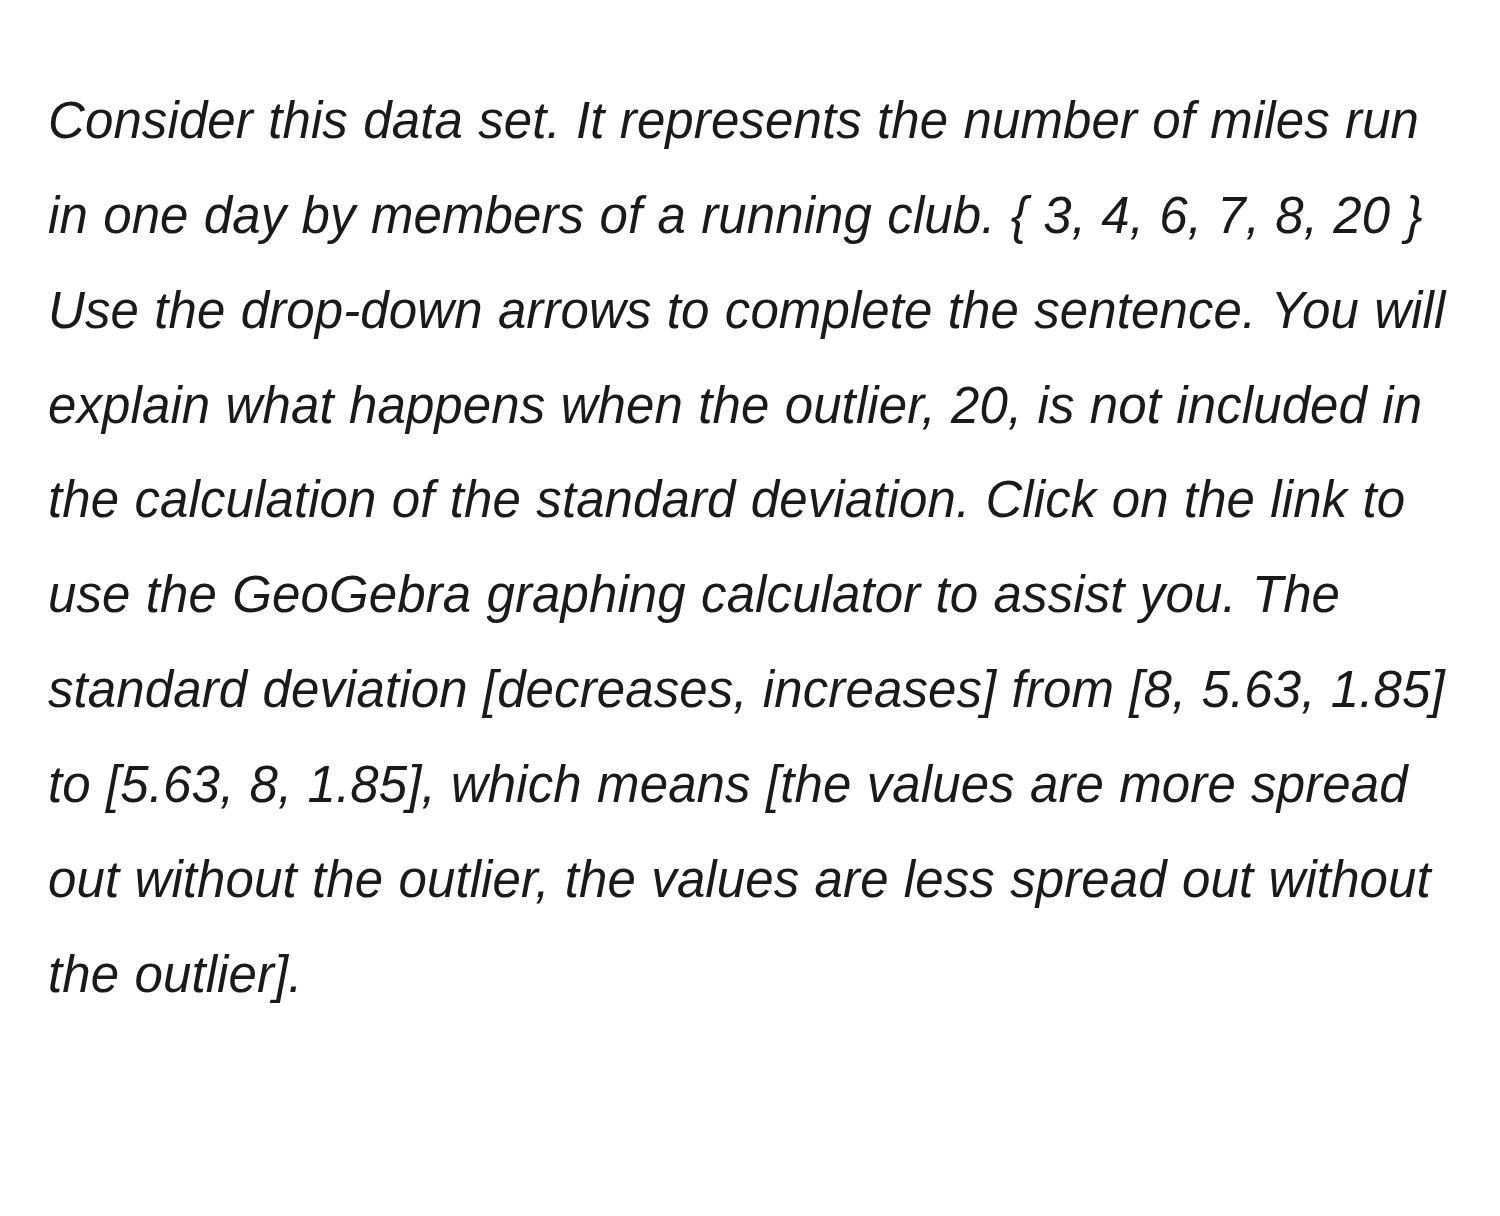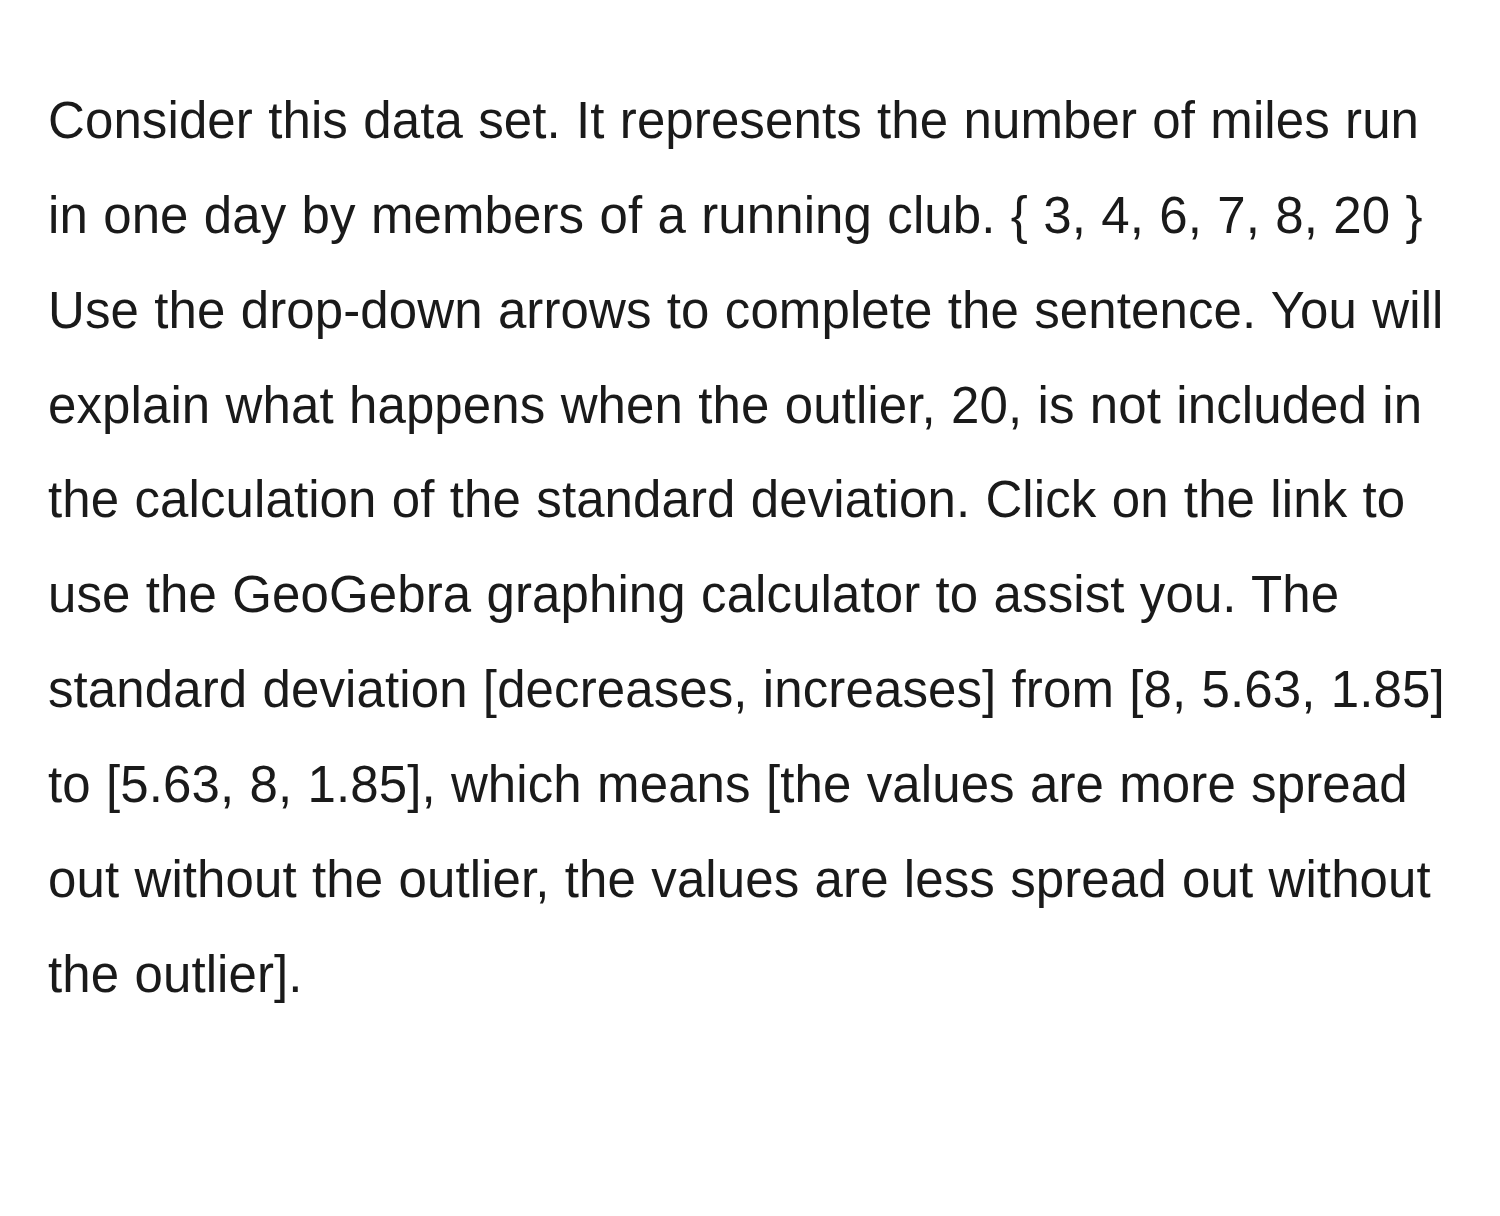--- a/index.html
+++ b/index.html
@@ -12,20 +12,21 @@
     height: 1216px;
     background: #ffffff;
     font-family: -apple-system, BlinkMacSystemFont, "Segoe UI", Helvetica, Arial, sans-serif;
     overflow: hidden;
   }
   .page {
     width: 1500px;
     height: 1216px;
     padding: 74px 48px 48px 48px;
     background: #ffffff;
+    font-style: italic;
   }
   .body-text {
     font-size: 51px;
     line-height: 1.86;
     color: #1a1a1a;
     font-weight: 400;
     letter-spacing: 0.1px;
     word-spacing: 1px;
   }
 </style>

